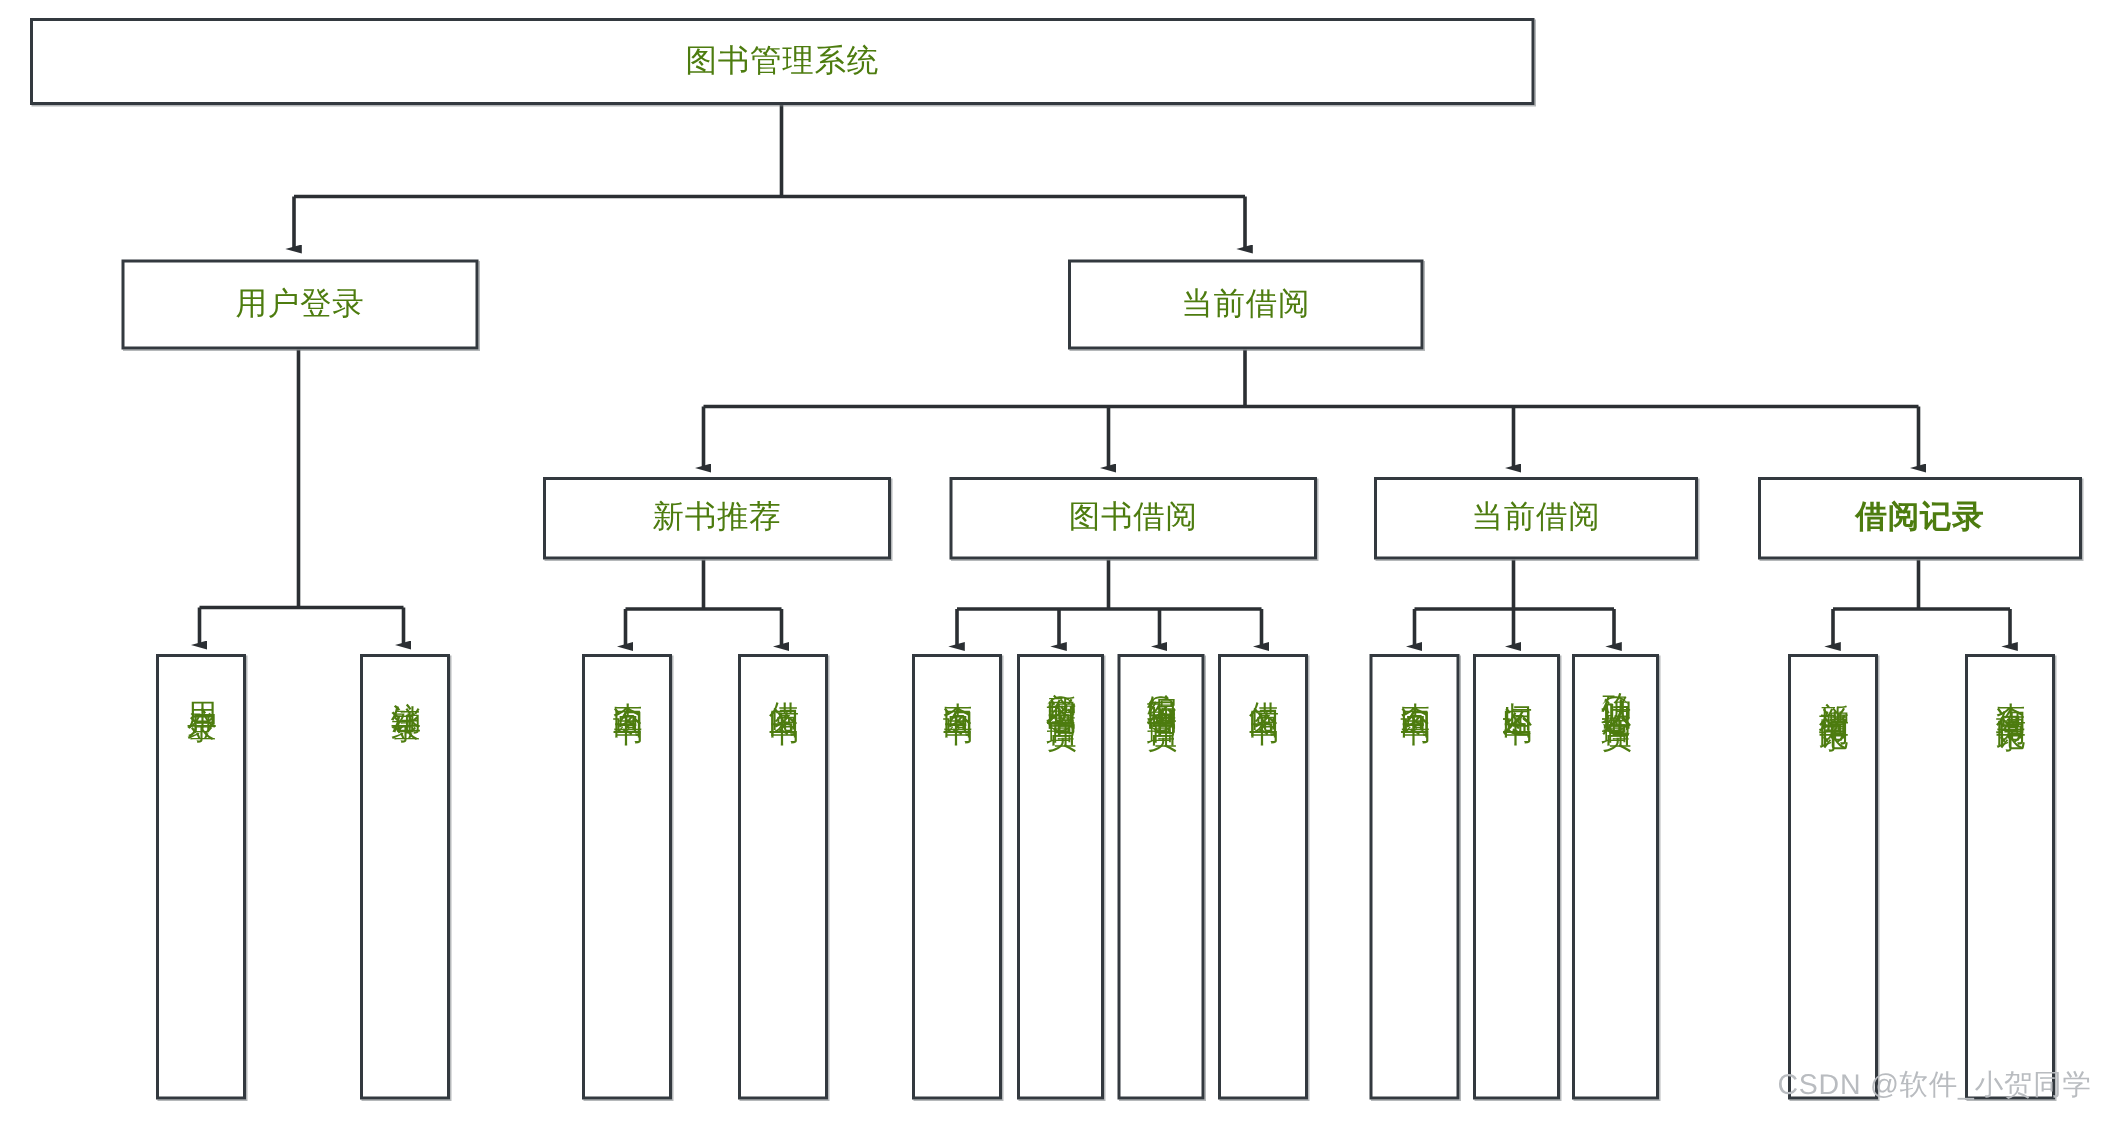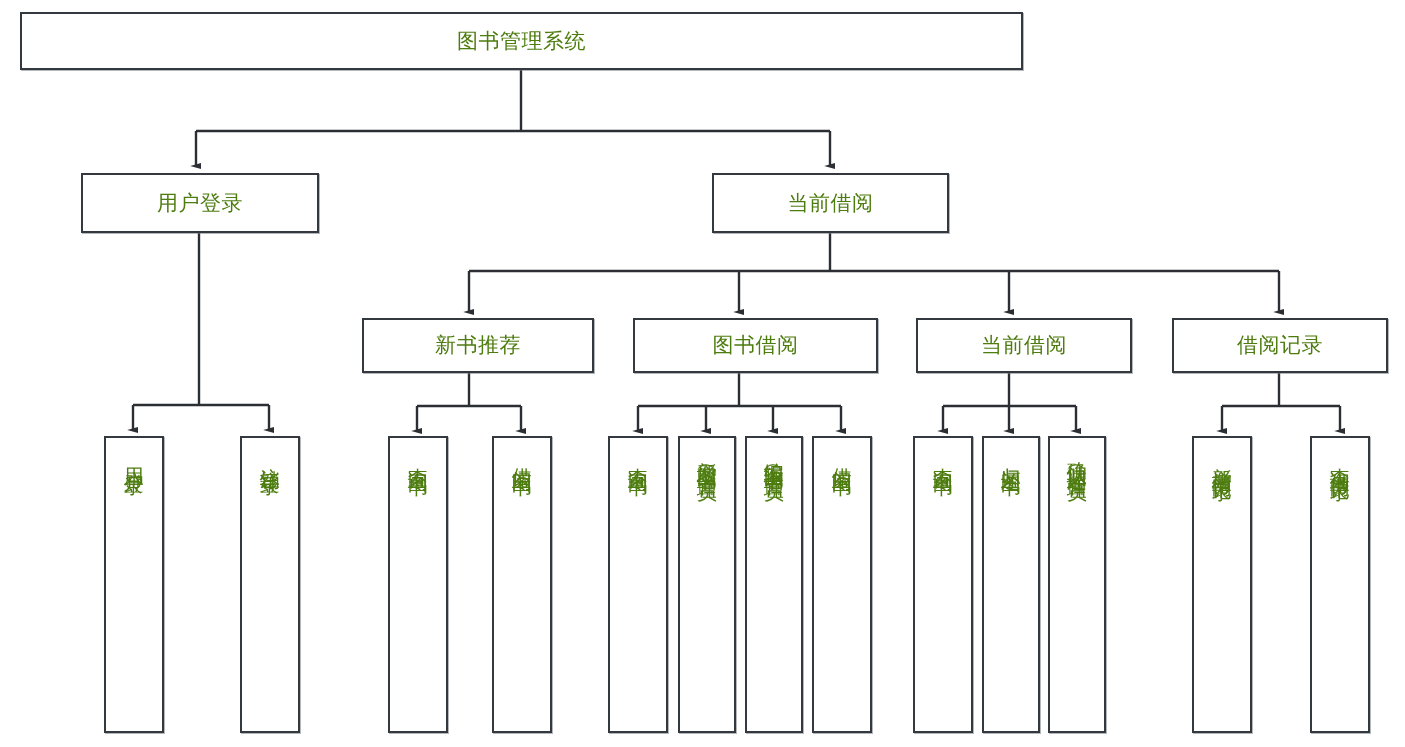--- a/index.html
+++ b/index.html
@@ -143,21 +143,21 @@
 
   <div class="node" style="left:362px; top:318px; width:232px; height:55px;align-items:center;">
     <span class="node-label">新书推荐</span>
   </div>
   <div class="node" style="left:633px; top:318px; width:245px; height:55px;">
     <span class="node-label">图书借阅</span>
   </div>
   <div class="node" style="left:916px; top:318px; width:216px; height:55px;">
     <span class="node-label">当前借阅</span>
   </div>
-  <div class="node" style="left:1172px; top:318px; width:216px; height:55px;">
+  <div class="node" style="left:1172px; top:318px; width:216px; height:55px;font-weight:bold;">
     <span class="node-label">借阅记录</span>
   </div>
 
   <div class="node vertical" style="left:104px; top:436px; width:60px; height:297px;">
     <span class="node-label">用户登录</span>
   </div>
   <div class="node vertical" style="left:240px; top:436px; width:60px; height:297px;">
     <span class="node-label">注销登录</span>
   </div>
 
@@ -191,14 +191,15 @@
     <span class="node-label">确认归还（管理员）</span>
   </div>
 
   <div class="node vertical" style="left:1192px; top:436px; width:60px; height:297px;">
     <span class="node-label">新增借阅记录</span>
   </div>
   <div class="node vertical" style="left:1310px; top:436px; width:60px; height:297px;">
     <span class="node-label">查询借阅记录</span>
   </div>
 
+  <div class="watermark">CSDN @软件_小贺同学</div>
 
 </div>
 
 </body></html>

